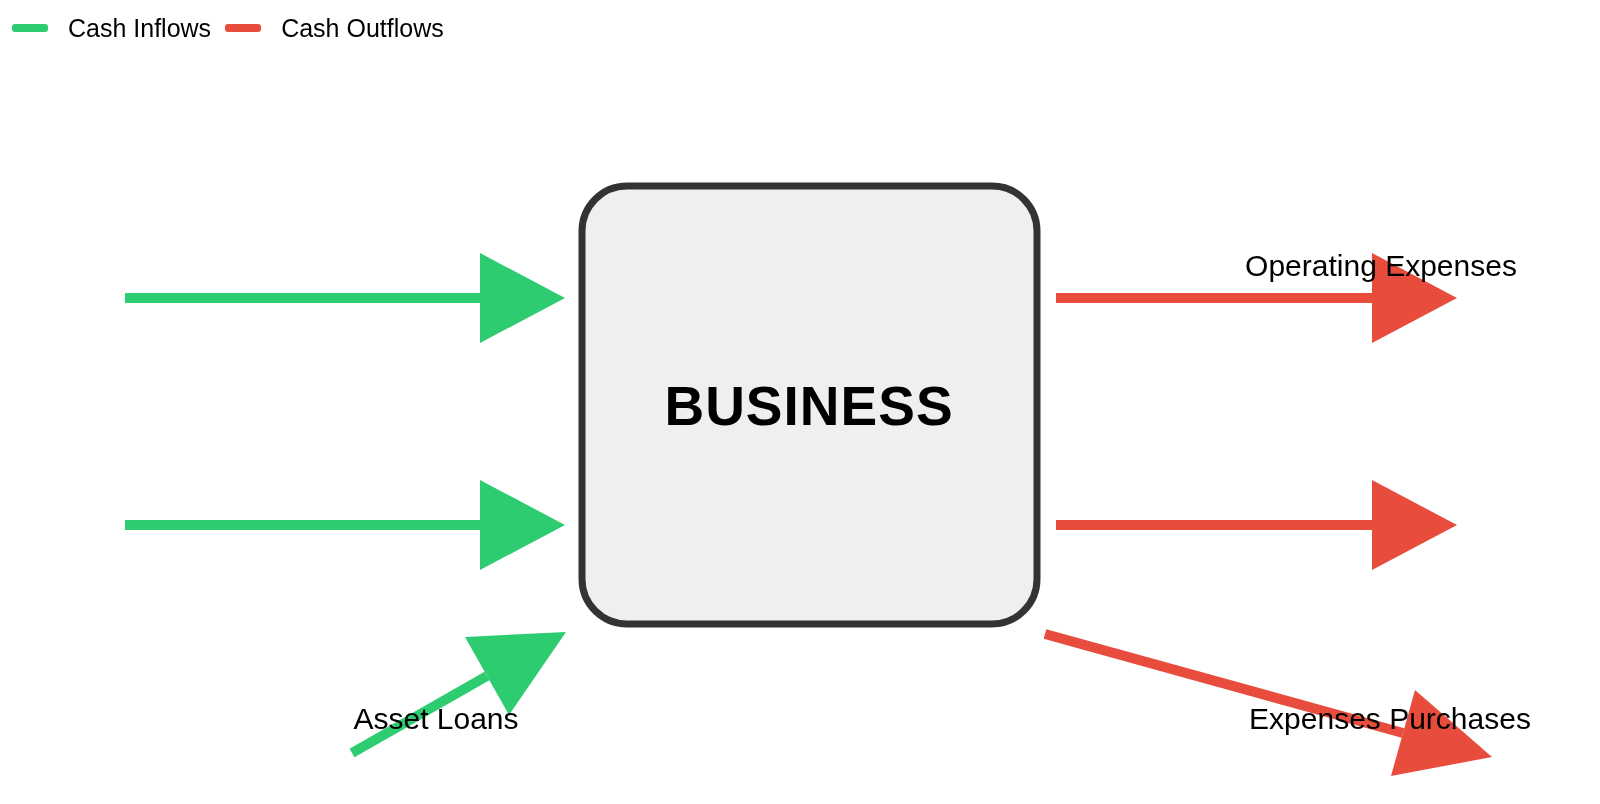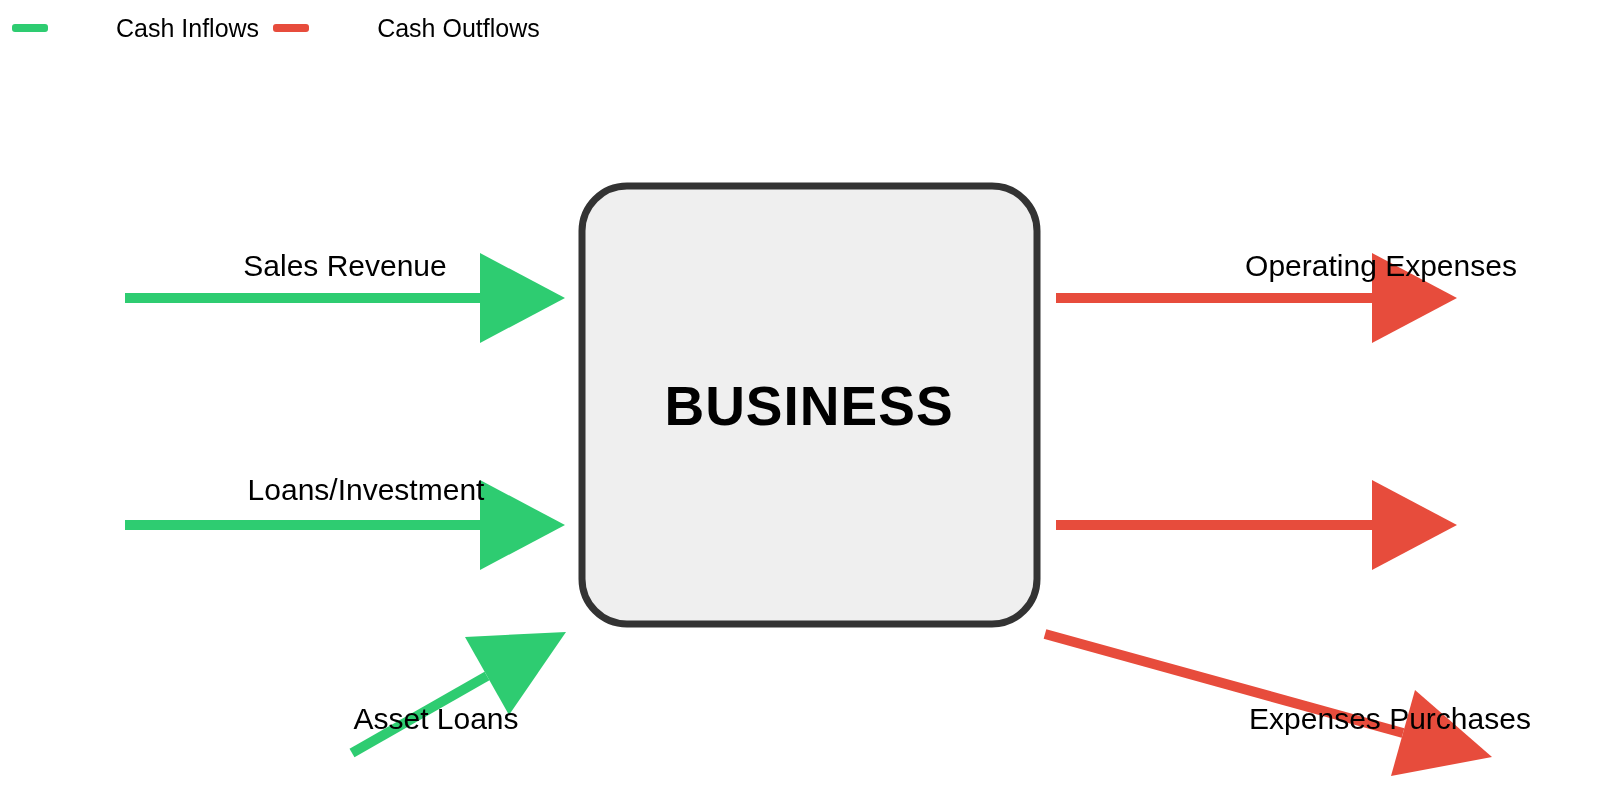--- a/index.html
+++ b/index.html
@@ -32,21 +32,21 @@
   .legend {
     position: absolute;
     left: 12px;
     top: 13px;
     display: flex;
     align-items: center;
   }
   .legend-item { display: flex; align-items: center; }
   .legend-item + .legend-item { margin-left: 14px; }
   .legend-swatch { margin-right: 20px; display: block; }
-  .legend-text { font-size: 25px; color: #000000; line-height: 1.2; margin-left: 48px; }
+  .legend-text { font-size: 25px; color: #000000; line-height: 1.2; }
 </style>
 </head>
 <body>
 
 <div class="canvas">
 
   <svg class="diagram-svg" width="1600" height="804" viewBox="0 0 1600 804">
 
     <g>
       <line x1="125" y1="298" x2="480" y2="298" stroke="#2ecc71" stroke-width="10"></line>
@@ -91,20 +91,18 @@
     <div class="legend-item">
       <svg class="legend-swatch" width="36" height="8">
         <rect x="0" y="0" width="36" height="8" rx="3" fill="#e74c3c"></rect>
       </svg>
       <span class="legend-text">Cash Outflows</span>
     </div>
   </div>
 
   <div class="business-label" style="left:809px; top:406px;">BUSINESS</div>
 
-  <div class="flow-label" style="left:345px; top:266px;">Sales Revenue</div>
-  <div class="flow-label" style="left:366px; top:490px;">Loans/Investment</div>
   <div class="flow-label" style="left:436px; top:719px;">Asset Loans</div>
 
   <div class="flow-label" style="left:1381px; top:266px;">Operating Expenses</div>
   <div class="flow-label" style="left:1390px; top:719px;">Expenses Purchases</div>
 
 </div>
 
 </body></html>

